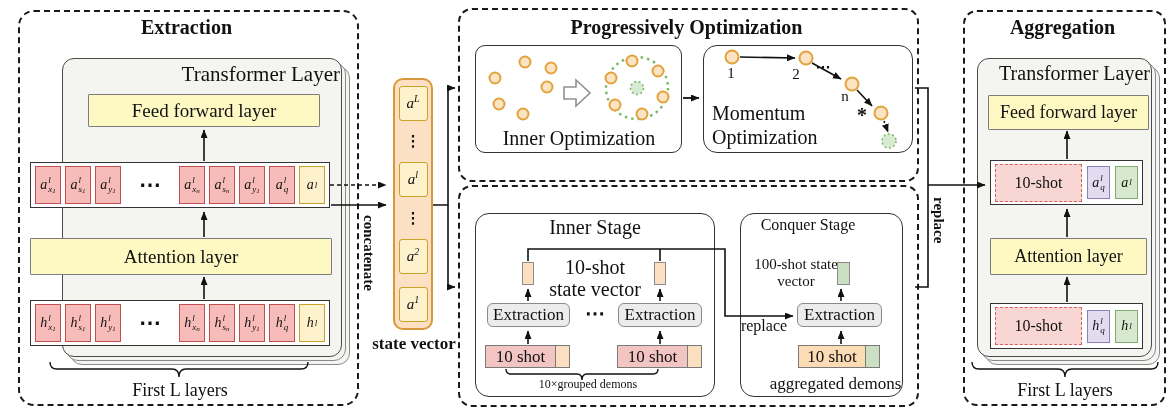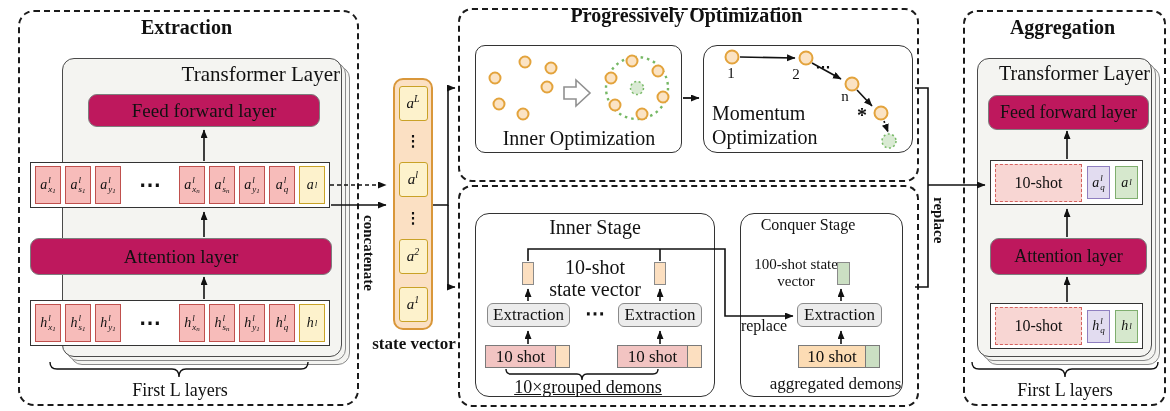--- a/index.html
+++ b/index.html
@@ -5,21 +5,21 @@
   html,body{margin:0;padding:0;background:#fff;}
   .stage{
     position:relative;width:1170px;height:411px;background:#ffffff;
     font-family:"Liberation Serif","DejaVu Serif",serif;color:#111;overflow:hidden;
   }
   .dashed-section{position:absolute;border:2px dashed #1a1a1a;border-radius:16px;background:transparent;}
   .section-title{position:absolute;font-weight:bold;font-size:20px;text-align:center;}
   .panel-sheet{position:absolute;background:#f4f4f1;border:1.2px solid #8a8a8a;border-radius:12px;}
   .panel{position:absolute;background:#f4f4f1;border:1.4px solid #4a4a4a;border-radius:12px;}
   .panel-title{position:absolute;font-size:21px;text-align:right;}
-  .soft-layer{position:absolute;background:#be185d;border:1.3px solid #7d7d7d;border-radius:9px;
+  .soft-layer{position:absolute;background:#fef9c3;border:1.3px solid #7d7d7d;border-radius:1px;
     display:flex;align-items:center;justify-content:center;font-size:19px;}
   .token-row{position:absolute;background:#fff;border:1.5px solid #333;display:flex;align-items:center;
     padding:0 4px;gap:4px;box-sizing:border-box;}
   .token{width:26px;height:38px;border:1.3px solid;display:flex;align-items:center;justify-content:center;
     font-style:italic;box-sizing:border-box;flex:0 0 auto;}
   .token.pink{background:#f7bcba;border-color:#c0504d;}
   .token.yellow{background:#fdf2cc;border-color:#c9a227;}
   .token.purple{background:#e2dcf0;border-color:#8f7fc0;width:23px;height:33px;}
   .token.green{background:#d6e8cd;border-color:#7fae6e;width:23px;height:33px;}
   .tb{font-size:14px;font-style:italic;}
@@ -248,21 +248,21 @@
         <span class="s">2</span>
       </div>
     <div class="sv-box">
         <span class="b">a</span>
         <span class="s">1</span>
       </div>
   </div>
   <div class="plain ctr" style="left:352px;top:334px;width:124px;font-size:17px;font-weight:bold;">state vector</div>
 
   <div class="dashed-section" style="left:458px;top:8px;width:457px;height:170px;border-radius:14px;"></div>
-  <div class="section-title" style="left:458px;top:4px;width:457px;">Progressively Optimization</div>
+  <div class="section-title" style="left:458px;top:16px;width:457px;">Progressively Optimization</div>
 
   <div class="subbox round10" style="left:475px;top:45px;width:207px;height:108px;"></div>
   <div class="plain ctr" style="left:478px;top:127px;width:202px;font-size:20px;">Inner Optimization</div>
 
   <div class="subbox round14" style="left:703px;top:45px;width:210px;height:108px;"></div>
   <div class="plain" style="left:712px;top:101px;width:130px;font-size:20px;line-height:1.2;">Momentum Optimization</div>
   <div class="plain ctr" style="left:724px;top:65px;width:14px;font-size:15px;">1</div>
   <div class="plain ctr" style="left:789px;top:66px;width:14px;font-size:15px;">2</div>
   <div class="plain ctr" style="left:810px;top:58px;width:26px;font-size:15px;font-weight:bold;">⋯</div>
   <div class="plain ctr" style="left:838px;top:88px;width:14px;font-size:15px;">n</div>
@@ -279,21 +279,21 @@
   <div class="plain ctr" style="left:576px;top:301px;width:38px;font-size:20px;font-weight:bold;">⋯</div>
   <div class="exbox" style="left:618px;top:303px;width:84px;height:24px;">Extraction</div>
   <div class="shot" style="left:485px;top:345px;width:85px;height:23px;">
     <div class="shot-main" style="background:#f2c4c2;">10 shot</div>
     <div class="shot-seg" style="background:#fcdfc0;"></div>
   </div>
   <div class="shot" style="left:617px;top:345px;width:85px;height:23px;">
     <div class="shot-main" style="background:#f2c4c2;">10 shot</div>
     <div class="shot-seg" style="background:#fcdfc0;"></div>
   </div>
-  <div class="plain ctr" style="left:508px;top:377px;width:160px;font-size:18px;text-decoration:underline;">10×grouped demons</div>
+  <div class="plain ctr" style="left:508px;top:377px;width:160px;font-size:12px;">10×grouped demons</div>
 
   <div class="subbox round14" style="left:740px;top:213px;width:163px;height:184px;"></div>
   <div class="plain ctr" style="left:740px;top:216px;width:136px;font-size:16px;">Conquer Stage</div>
   <div class="plain ctr" style="left:753px;top:256px;width:86px;font-size:15px;line-height:1.1;">100-shot state vector</div>
   <div class="vecrect" style="left:837px;top:262px;width:13px;height:23px;background:#cbdfc3;"></div>
   <div class="exbox" style="left:797px;top:303px;width:85px;height:24px;">Extraction</div>
   <div class="plain ctr" style="left:736px;top:317px;width:56px;font-size:16px;">replace</div>
   <div class="shot" style="left:798px;top:345px;width:82px;height:23px;">
     <div class="shot-main" style="background:#fcdcb4;">10 shot</div>
     <div class="shot-seg" style="background:#cbdfc3;"></div>

